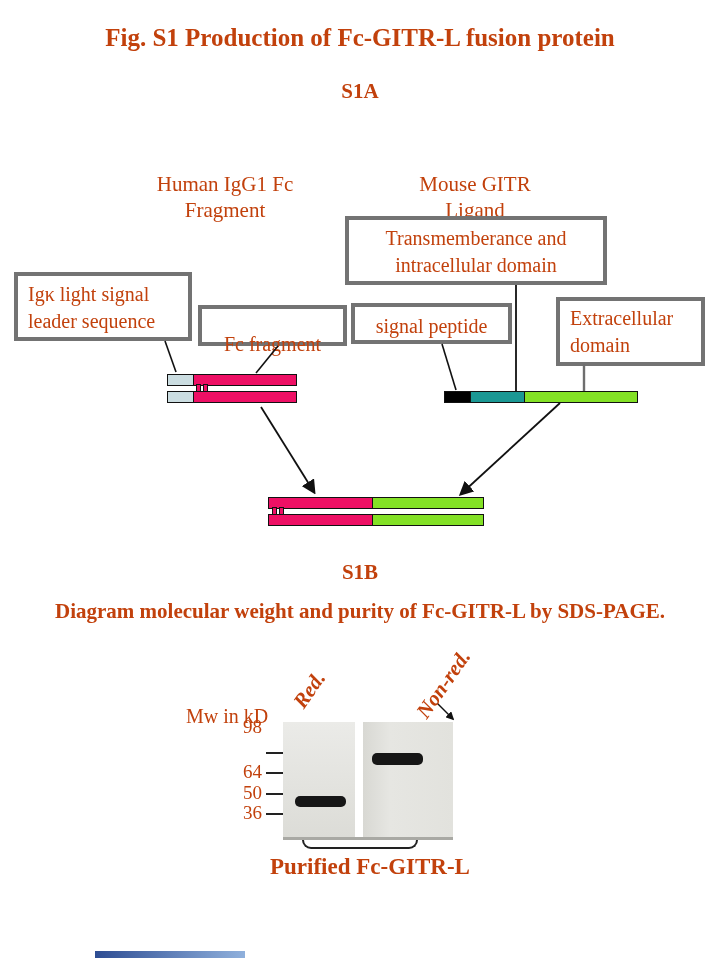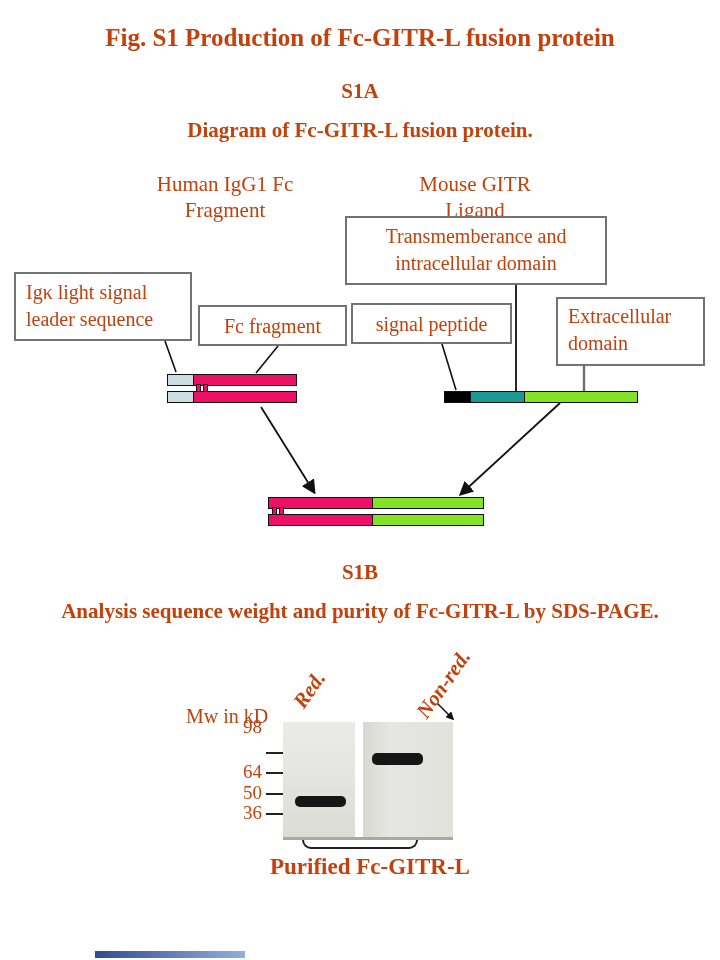--- a/index.html
+++ b/index.html
@@ -7,21 +7,21 @@
     position:relative;width:720px;height:960px;background:#ffffff;
     font-family:"Liberation Serif","DejaVu Serif",serif;color:#c2410c;overflow:hidden;
   }
   .abs{position:absolute;}
   .ctr{text-align:center;}
   #title{left:0;top:24px;width:720px;font-size:25px;font-weight:bold;}
   .sec-label{left:0;width:720px;font-size:21px;font-weight:bold;}
   .sec-heading{left:0;width:720px;font-size:21px;font-weight:bold;}
   .construct-title{font-size:21px;line-height:26px;width:220px;text-align:center;margin-top:12px;}
   .callout{
-    position:absolute;background:#fff;border:2px solid #737373;
+    position:absolute;background:#fff;border:4px solid #737373;
     font-size:20px;line-height:27px;box-sizing:border-box;
   }
   .callout.center{text-align:center;}
   .callout.leftpad{padding-left:10px;}
   .bar-seg{position:absolute;box-sizing:border-box;border:1px solid #111;height:12px;}
   .bond{position:absolute;box-sizing:border-box;width:5px;height:8px;border:1px solid #111;}
   #gel{
     position:absolute;left:283px;top:722px;width:170px;height:118px;
     background:linear-gradient(to bottom,#ebebe8,#dcdcd7);
     border-bottom:3px solid #a9a9a4;box-sizing:border-box;
@@ -49,40 +49,39 @@
   }
   svg.overlay{position:absolute;left:0;top:0;pointer-events:none;}
 </style>
 </head>
 <body>
 
 <div id="slide">
 
   <div id="title" class="abs ctr">Fig. S1 Production of Fc-GITR-L fusion protein</div>
   <div class="abs ctr sec-label" style="top:79px;">S1A</div>
-  <div class="abs ctr sec-heading" style="top:118px;">Diagram of Fc-GITR-L fusion protein.</div>
 
   <div class="abs construct-title" style="left:115px;top:159px;">
     <div>Human IgG1 Fc</div>
     <div>Fragment</div>
   </div>
   <div class="abs construct-title" style="left:365px;top:159px;">
     <div>Mouse GITR</div>
     <div>Ligand</div>
   </div>
 
   <div class="callout center" style="left:345px;top:216px;width:262px;height:69px;padding-top:5px;">
     <div>Transmemberance and</div>
     <div>intracellular domain</div>
   </div>
   <div class="callout leftpad" style="left:14px;top:272px;width:178px;height:69px;padding-top:5px;">
     <div>Igκ light signal</div>
     <div>leader sequence</div>
   </div>
-  <div class="callout center" style="left:198px;top:305px;width:149px;height:41px;padding-top:6px;">Fc fragment</div>
+  <div class="callout center" style="left:198px;top:305px;width:149px;height:41px;padding-top:22px;">Fc fragment</div>
   <div class="callout center" style="left:351px;top:303px;width:161px;height:41px;padding-top:6px;">signal peptide</div>
   <div class="callout leftpad" style="left:556px;top:297px;width:149px;height:69px;padding-top:4px;">
     <div>Extracellular</div>
     <div>domain</div>
   </div>
 
   <div class="bar-seg" style="left: 167px; top: 374px; width: 27px; background-color: rgb(203, 221, 225);"></div>
   <div class="bar-seg" style="left: 193px; top: 374px; width: 104px; background-color: rgb(238, 16, 101);"></div>
   <div class="bar-seg" style="left: 167px; top: 391px; width: 27px; background-color: rgb(203, 221, 225);"></div>
   <div class="bar-seg" style="left: 193px; top: 391px; width: 104px; background-color: rgb(238, 16, 101);"></div>
@@ -113,21 +112,21 @@
     <line x1="278" y1="346" x2="256" y2="373" stroke="#111" stroke-width="1.6"></line>
     <line x1="442" y1="344" x2="456" y2="390" stroke="#111" stroke-width="1.6"></line>
     <line x1="516" y1="285" x2="516" y2="391" stroke="#111" stroke-width="1.8"></line>
     <line x1="584" y1="364" x2="584" y2="391" stroke="#6e6e6e" stroke-width="2.4"></line>
     <line x1="261" y1="407" x2="314" y2="492" stroke="#111" stroke-width="1.8" marker-end="url(#arrow)"></line>
     <line x1="560" y1="403" x2="461" y2="494" stroke="#111" stroke-width="1.8" marker-end="url(#arrow)"></line>
     <line x1="437" y1="703" x2="453" y2="719" stroke="#111" stroke-width="1.4" marker-end="url(#arrow-sm)"></line>
   </svg>
 
   <div class="abs ctr sec-label" style="top:560px;">S1B</div>
-  <div class="abs ctr sec-heading" style="top:599px;">Analysis sequence weight and purity of Fc-GITR-L by SDS-PAGE.</div>
+  <div class="abs ctr sec-heading" style="top:599px;">Diagram molecular weight and purity of Fc-GITR-L by SDS-PAGE.</div>
 
   <div id="mw-axis-label" class="abs">Mw in kD</div>
   <div class="rot-label" style="left:307px;top:690px;">Red.</div>
   <div class="rot-label" style="left:430px;top:700px;">Non-red.</div>
 
   <div id="gel">
     <div class="lane2shade"></div>
     <div class="lane-gap"></div>
     <div class="band" style="left:12px;top:74px;width:51px;height:11px;"></div>
     <div class="band" style="left:89px;top:31px;width:51px;height:12px;"></div>

